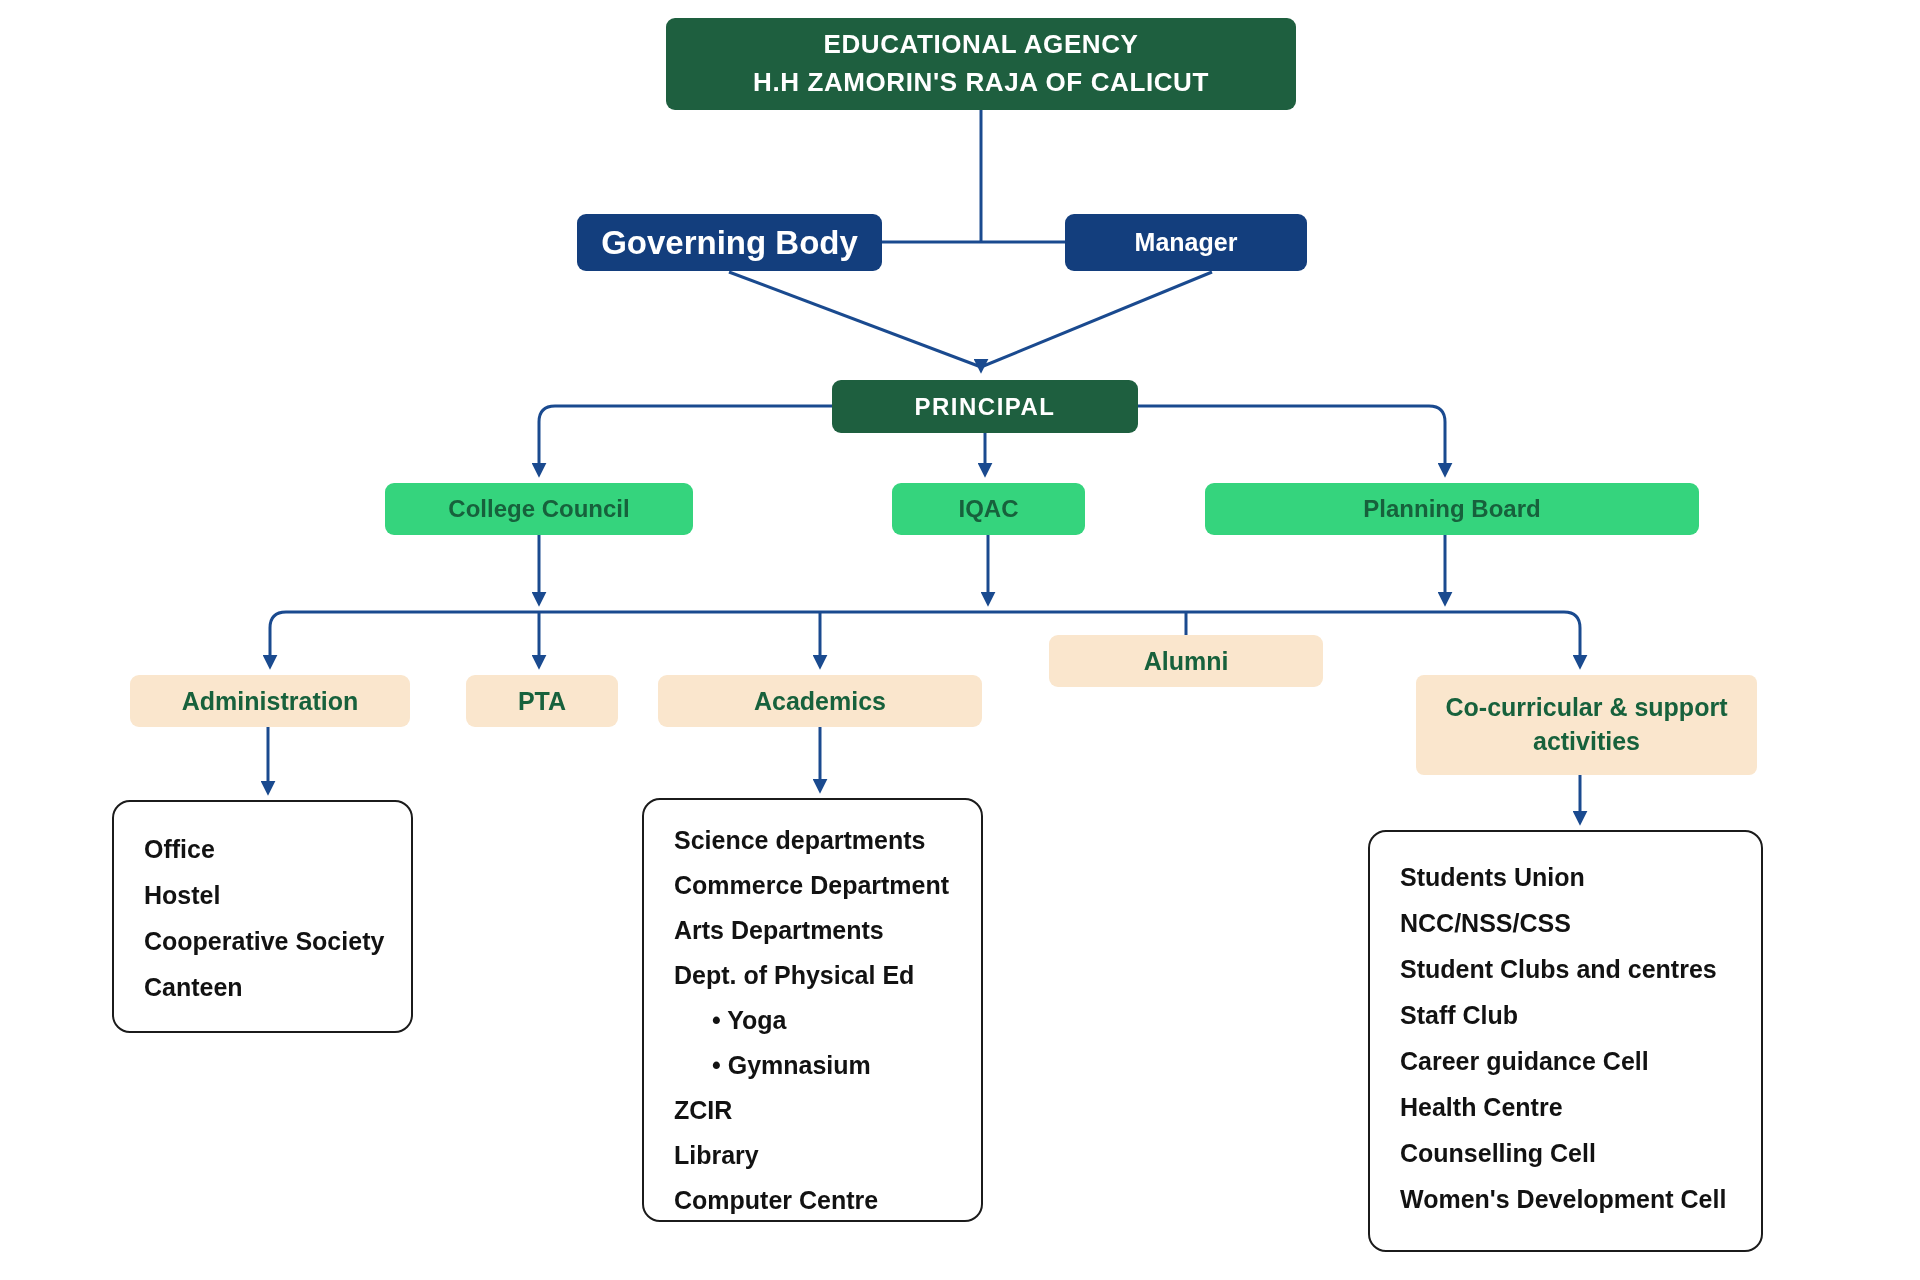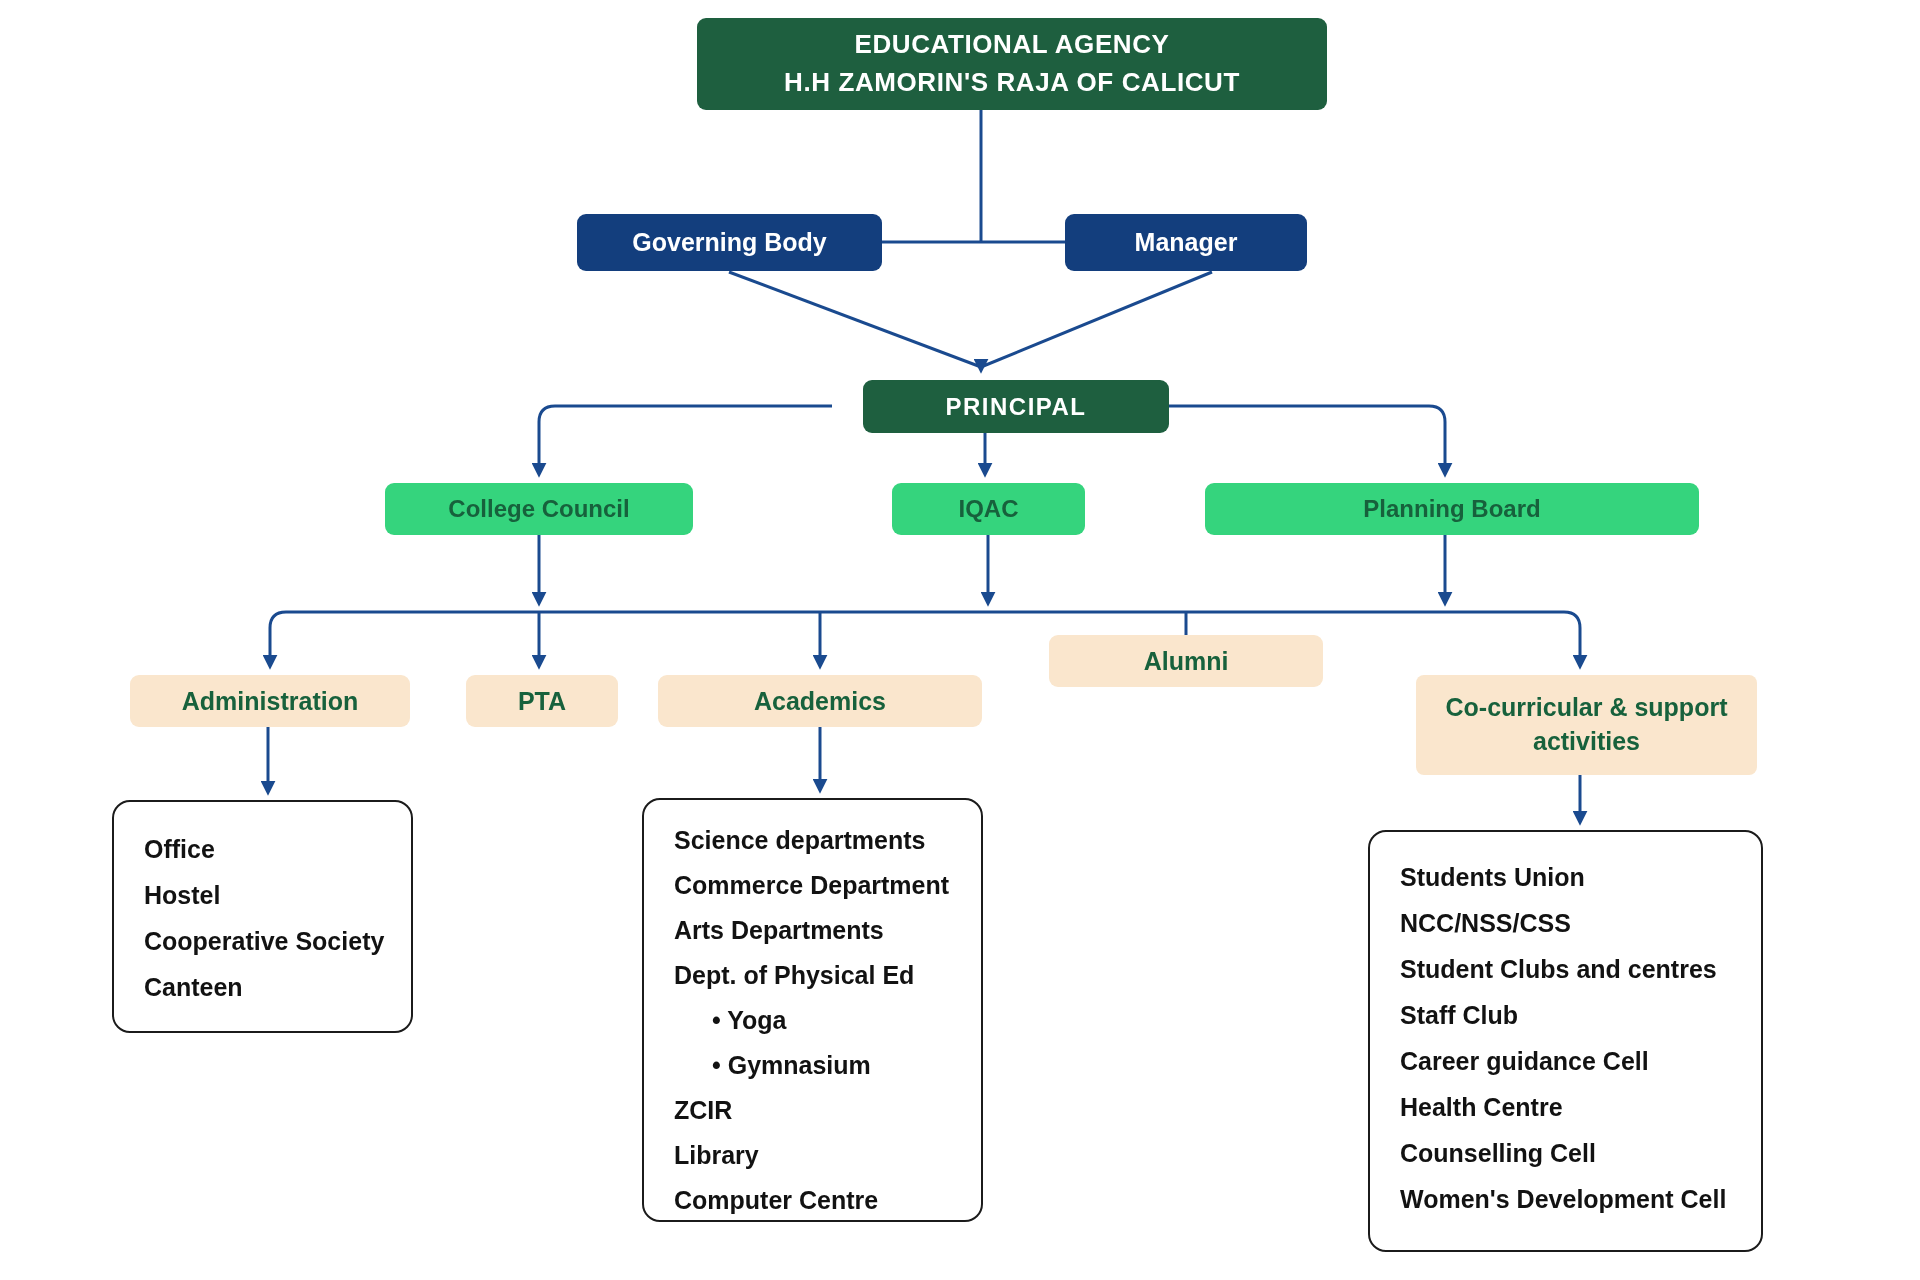--- a/index.html
+++ b/index.html
@@ -1,27 +1,27 @@
 <!DOCTYPE html>
 <html style="--dark-green: #1E5F3F; --navy: #133E7D; --light-green: #35D47D; --peach: #FAE6CD; --text-green: #17613C; --line: #1A4A8F;"><head>
 <meta charset="utf-8">
 <style>
   html,body{margin:0;padding:0;background:#fff;}
   body{font-family:"Liberation Sans","DejaVu Sans",sans-serif;}
   .stage{position:relative;width:1920px;height:1280px;background:#fff;overflow:hidden;}
   .stage svg.wires{position:absolute;left:0;top:0;z-index:0;}
   .node{position:absolute;z-index:1;display:flex;align-items:center;justify-content:center;
         text-align:center;font-weight:bold;box-sizing:border-box;}
-  .dark-green{background:var(--dark-green);color:#fff;border-radius:9px;margin-left:31px;}
+  .dark-green{background:var(--dark-green);color:#fff;border-radius:9px;}
   .navy{background:var(--navy);color:#fff;border-radius:9px;}
   .light-green{background:var(--light-green);color:var(--text-green);border-radius:9px;}
   .peach{background:var(--peach);color:var(--text-green);border-radius:9px;}
   .top-box{left:666px;top:18px;width:630px;height:92px;font-size:26px;letter-spacing:.6px;
            flex-direction:column;line-height:1.45;}
-  .gov{left:577px;top:214px;width:305px;height:57px;font-size:25px;}
+  .gov{left:577px;top:214px;width:305px;height:57px;font-size:33px;}
   .mgr{left:1065px;top:214px;width:242px;height:57px;font-size:25px;}
   .principal{left:832px;top:380px;width:306px;height:53px;font-size:24px;letter-spacing:1.5px;}
   .cc{left:385px;top:483px;width:308px;height:52px;font-size:24px;}
   .iqac{left:892px;top:483px;width:193px;height:52px;font-size:24px;}
   .pb{left:1205px;top:483px;width:494px;height:52px;font-size:24px;}
   .adm{left:130px;top:675px;width:280px;height:52px;font-size:25px;}
   .pta{left:466px;top:675px;width:152px;height:52px;font-size:25px;}
   .aca{left:658px;top:675px;width:324px;height:52px;font-size:25px;}
   .alu{left:1049px;top:635px;width:274px;height:52px;font-size:25px;}
   .cocur{left:1416px;top:675px;width:341px;height:100px;font-size:25px;line-height:1.35;

